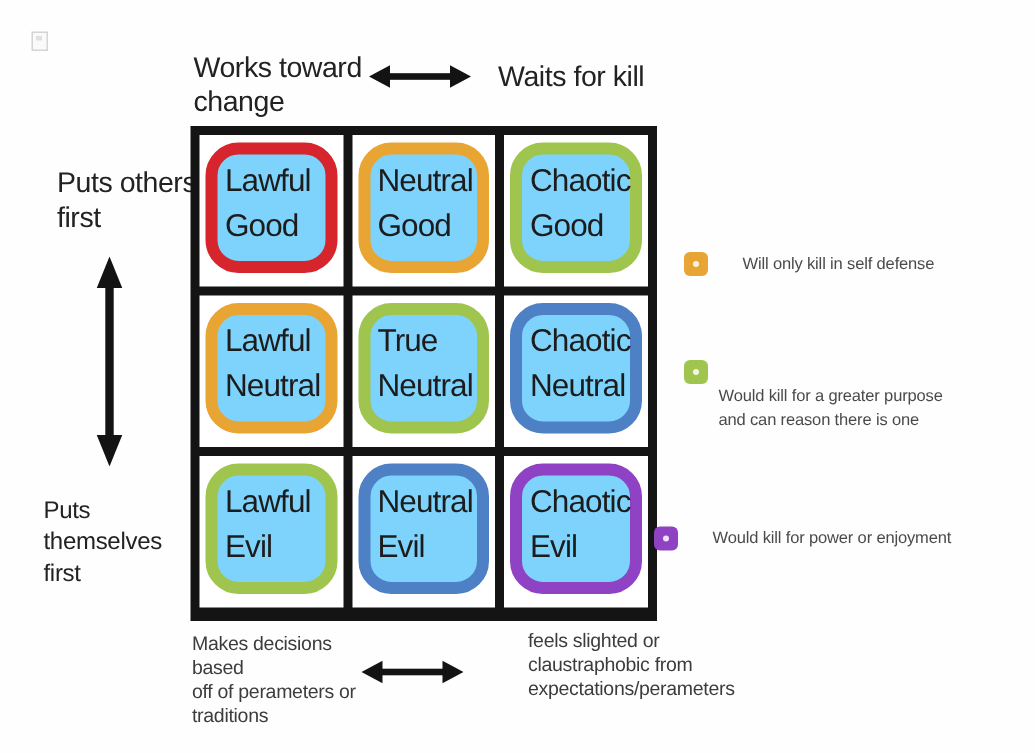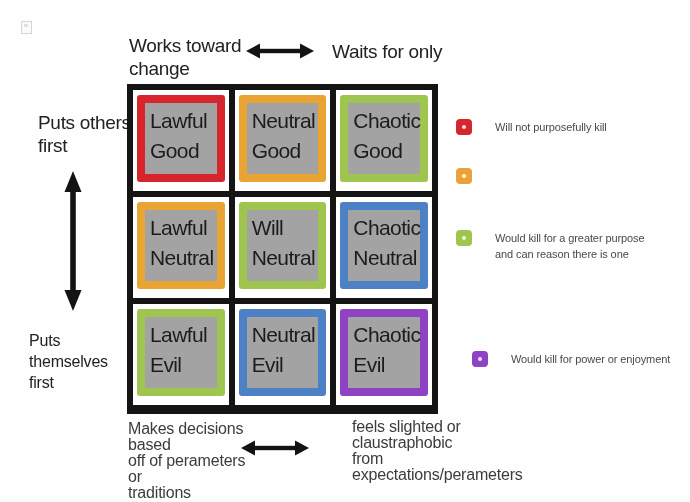--- a/index.html
+++ b/index.html
@@ -11,43 +11,43 @@
     color:#1f1f1f;
     overflow:hidden;
     margin:0 auto;
   }
   .abs{position:absolute;}
   .pre{white-space:pre-line;}
 
   
   .axis-lbl{font-size:19px;line-height:23px;letter-spacing:-0.3px;color:#222;}
   .axis-lbl-sm{font-size:16px;line-height:21px;letter-spacing:-0.2px;color:#222;}
-  .axis-note{font-size:16px;line-height:16px;color:#3c3c3c;letter-spacing:-0.2px;}
+  .axis-note{font-size:13px;line-height:16px;color:#3c3c3c;letter-spacing:-0.2px;}
 
   
   .arrow svg{display:block;}
   .arrow polygon,.arrow rect{fill:#131313;}
 
   
   .grid{
     left:127px;top:84px;width:311px;height:330px;
     box-sizing:border-box;
     background:#141414;
     padding:6px 6px 9px 6px;
     display:grid;
     grid-template-columns:repeat(3,1fr);
     grid-template-rows:repeat(3,1fr);
     gap:6px;
   }
   .cell{background:#fff;position:relative;}
   .cell-box{
     position:absolute;left:4px;top:5px;right:4px;bottom:9px;
     border:8px solid #701a75;
-    border-radius:3px;
-    background:#a3a3a3;
+    border-radius:22px;
+    background:#7dd3fc;
   }
   .cell-label{
     font-size:21px;line-height:30px;letter-spacing:-0.6px;
     padding:3px 0 0 5px;color:#1c1c1c;
     white-space:pre-line;overflow:visible;
   }
 
   
   .legend-item{display:flex;align-items:flex-start;}
   .swatch{
@@ -85,21 +85,21 @@
 change</div>
 
   <div class="abs arrow" style="left:246px;top:42px;">
     <svg width="68" height="18" viewBox="0 0 68 18">
       <polygon points="0,9 14,1.5 14,16.5"></polygon>
       <polygon points="68,9 54,1.5 54,16.5"></polygon>
       <rect x="12" y="6.8" width="44" height="4.4"></rect>
     </svg>
   </div>
 
-  <div class="abs axis-lbl" style="left:332px;top:40px;">Waits for only</div>
+  <div class="abs axis-lbl" style="left:332px;top:40px;">Waits for kill</div>
 
   <div class="abs axis-lbl pre" style="left:38px;top:111px;width:100px;">Puts others
 first</div>
 
   <div class="abs arrow" style="left:62px;top:171px;">
     <svg width="22" height="140" viewBox="0 0 22 140">
       <polygon points="11,0 2.5,21 19.5,21"></polygon>
       <polygon points="11,140 2.5,119 19.5,119"></polygon>
       <rect x="8.2" y="19" width="5.6" height="102"></rect>
     </svg>
@@ -128,21 +128,21 @@
       </div>
     </div>
     <div class="cell">
       <div class="cell-box" style="border-color: rgb(232, 165, 52);">
         <div class="cell-label">Lawful
 Neutral</div>
       </div>
     </div>
     <div class="cell">
       <div class="cell-box" style="border-color: rgb(159, 197, 79);">
-        <div class="cell-label">Will
+        <div class="cell-label">True
 Neutral</div>
       </div>
     </div>
     <div class="cell">
       <div class="cell-box" style="border-color: rgb(77, 128, 196);">
         <div class="cell-label">Chaotic
 Neutral</div>
       </div>
     </div>
     <div class="cell">
@@ -158,33 +158,30 @@
       </div>
     </div>
     <div class="cell">
       <div class="cell-box" style="border-color: rgb(143, 66, 196);">
         <div class="cell-label">Chaotic
 Evil</div>
       </div>
     </div>
   </div>
 
-  <div class="abs legend-item" style="left:456px;top:119px;">
-    <div class="swatch" style="background-color: rgb(214, 37, 45);"></div>
-    <div class="legend-label">Will not purposefully kill</div>
-  </div>
   <div class="abs legend-item" style="left:456px;top:168px;">
     <div class="swatch" style="background-color: rgb(232, 165, 52);"></div>
-  </div>
-  <div class="abs legend-item" style="left:456px;top:230px;">
+    <div class="legend-label">Will only kill in self defense</div>
+  </div>
+  <div class="abs legend-item" style="left:456px;top:240px;flex-direction:column;">
     <div class="swatch" style="background-color: rgb(159, 197, 79);"></div>
     <div class="legend-label">Would kill for a greater purpose
 and can reason there is one</div>
   </div>
-  <div class="abs legend-item" style="left:472px;top:351px;justify-content:center;">
+  <div class="abs legend-item" style="left:436px;top:351px;justify-content:center;">
     <div class="swatch" style="background-color: rgb(143, 66, 196);"></div>
     <div class="legend-label">Would kill for power or enjoyment</div>
   </div>
 
   <div class="abs axis-note pre" style="left:128px;top:421px;width:125px;">Makes decisions based
 off of perameters or
 traditions</div>
 
   <div class="abs arrow" style="left:241px;top:439px;">
     <svg width="68" height="18" viewBox="0 0 68 18">

